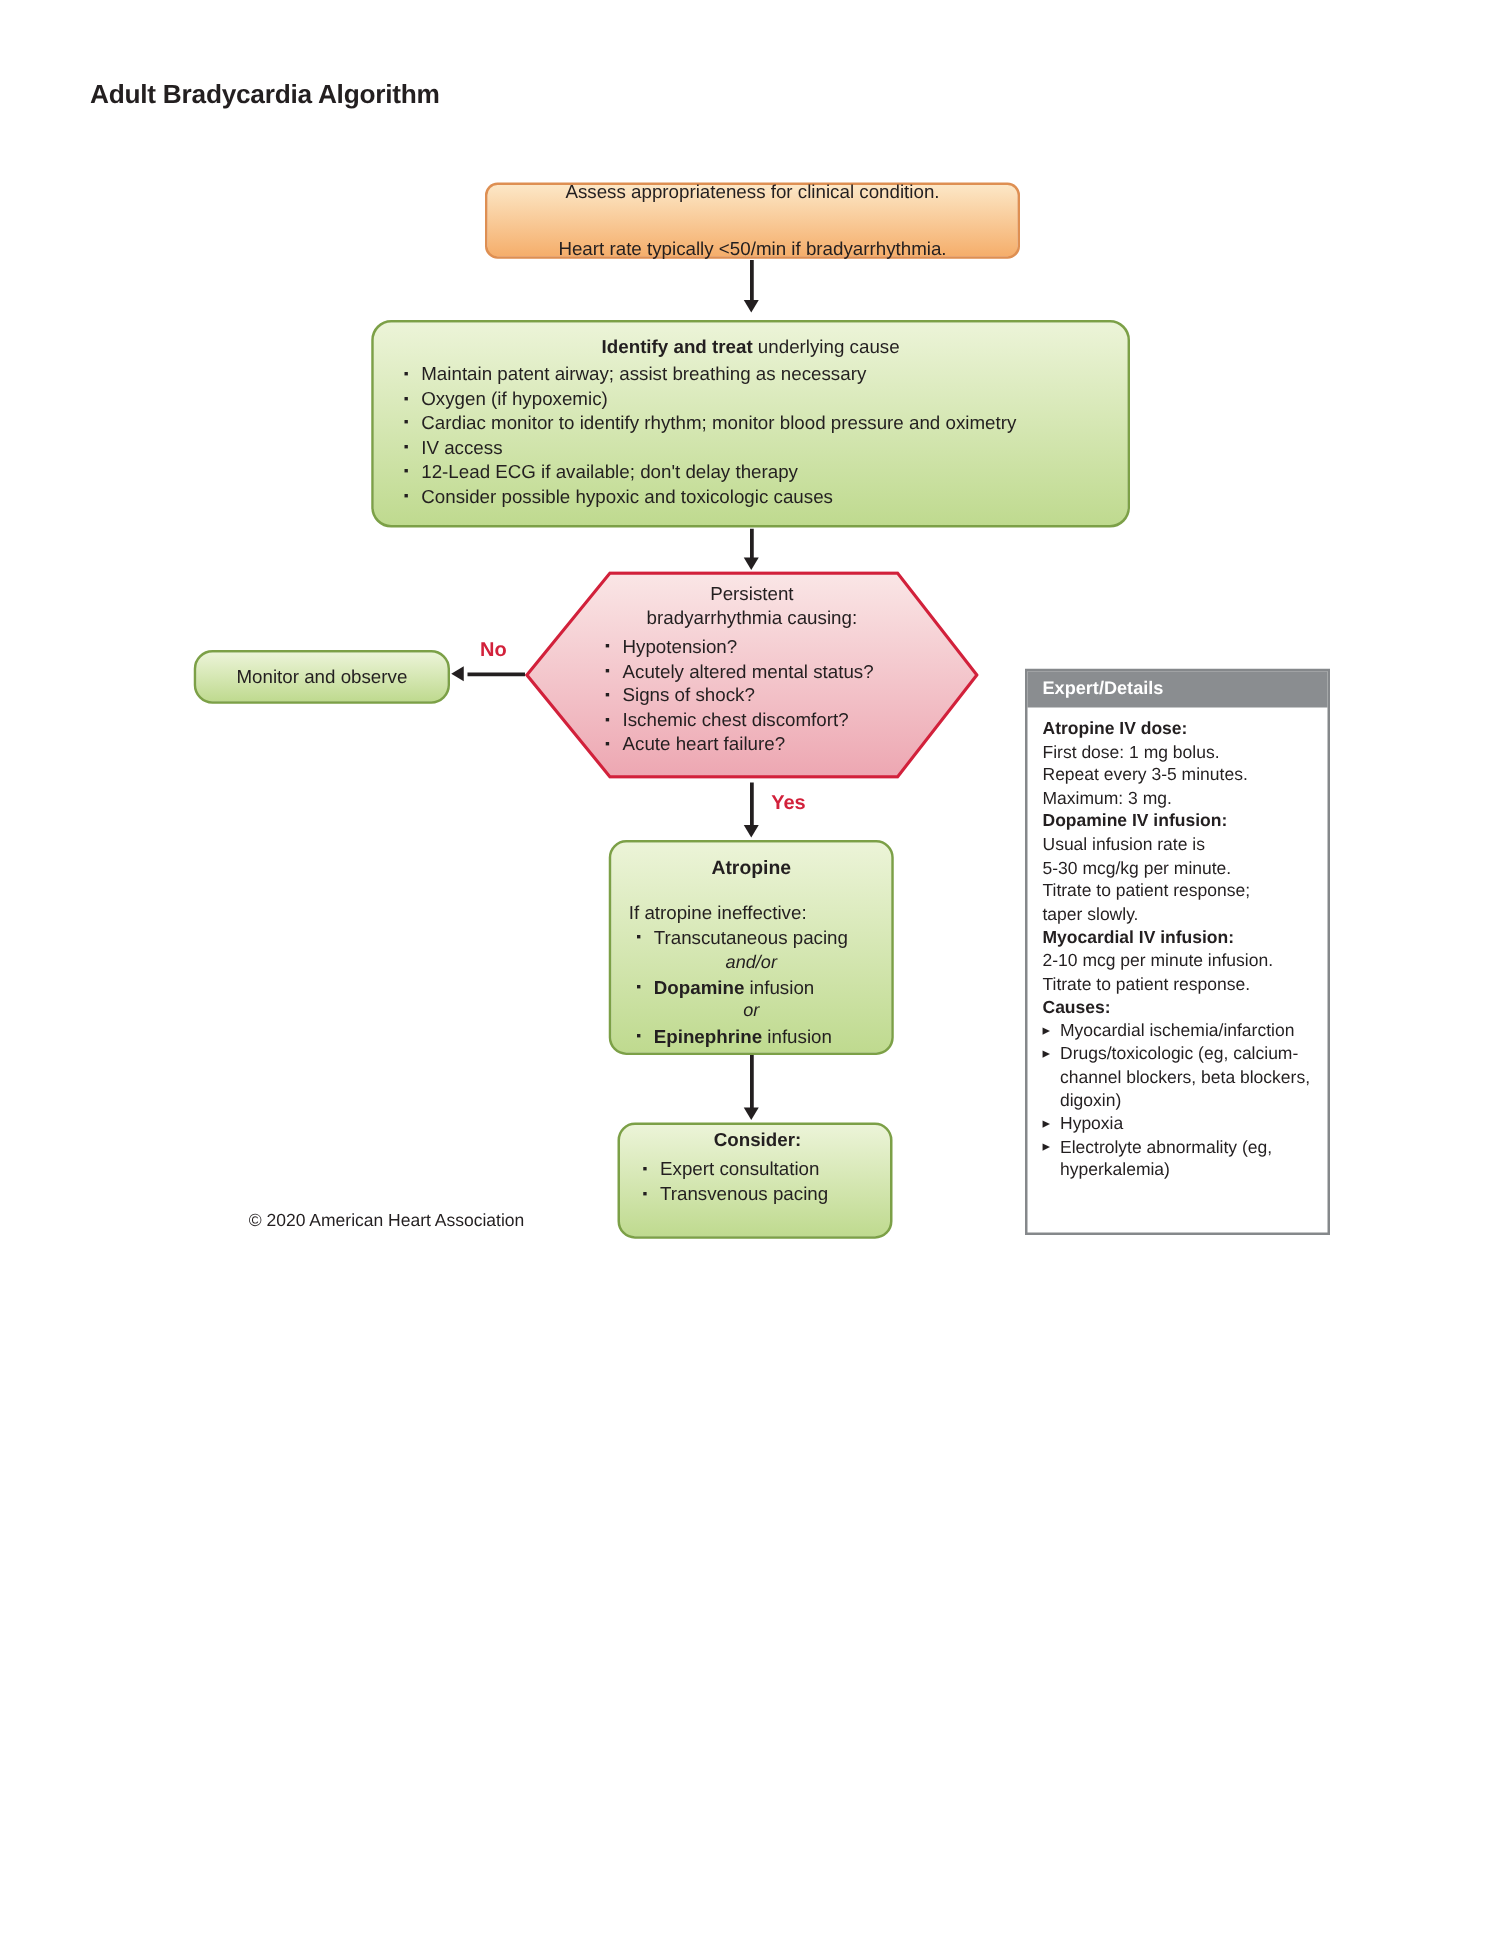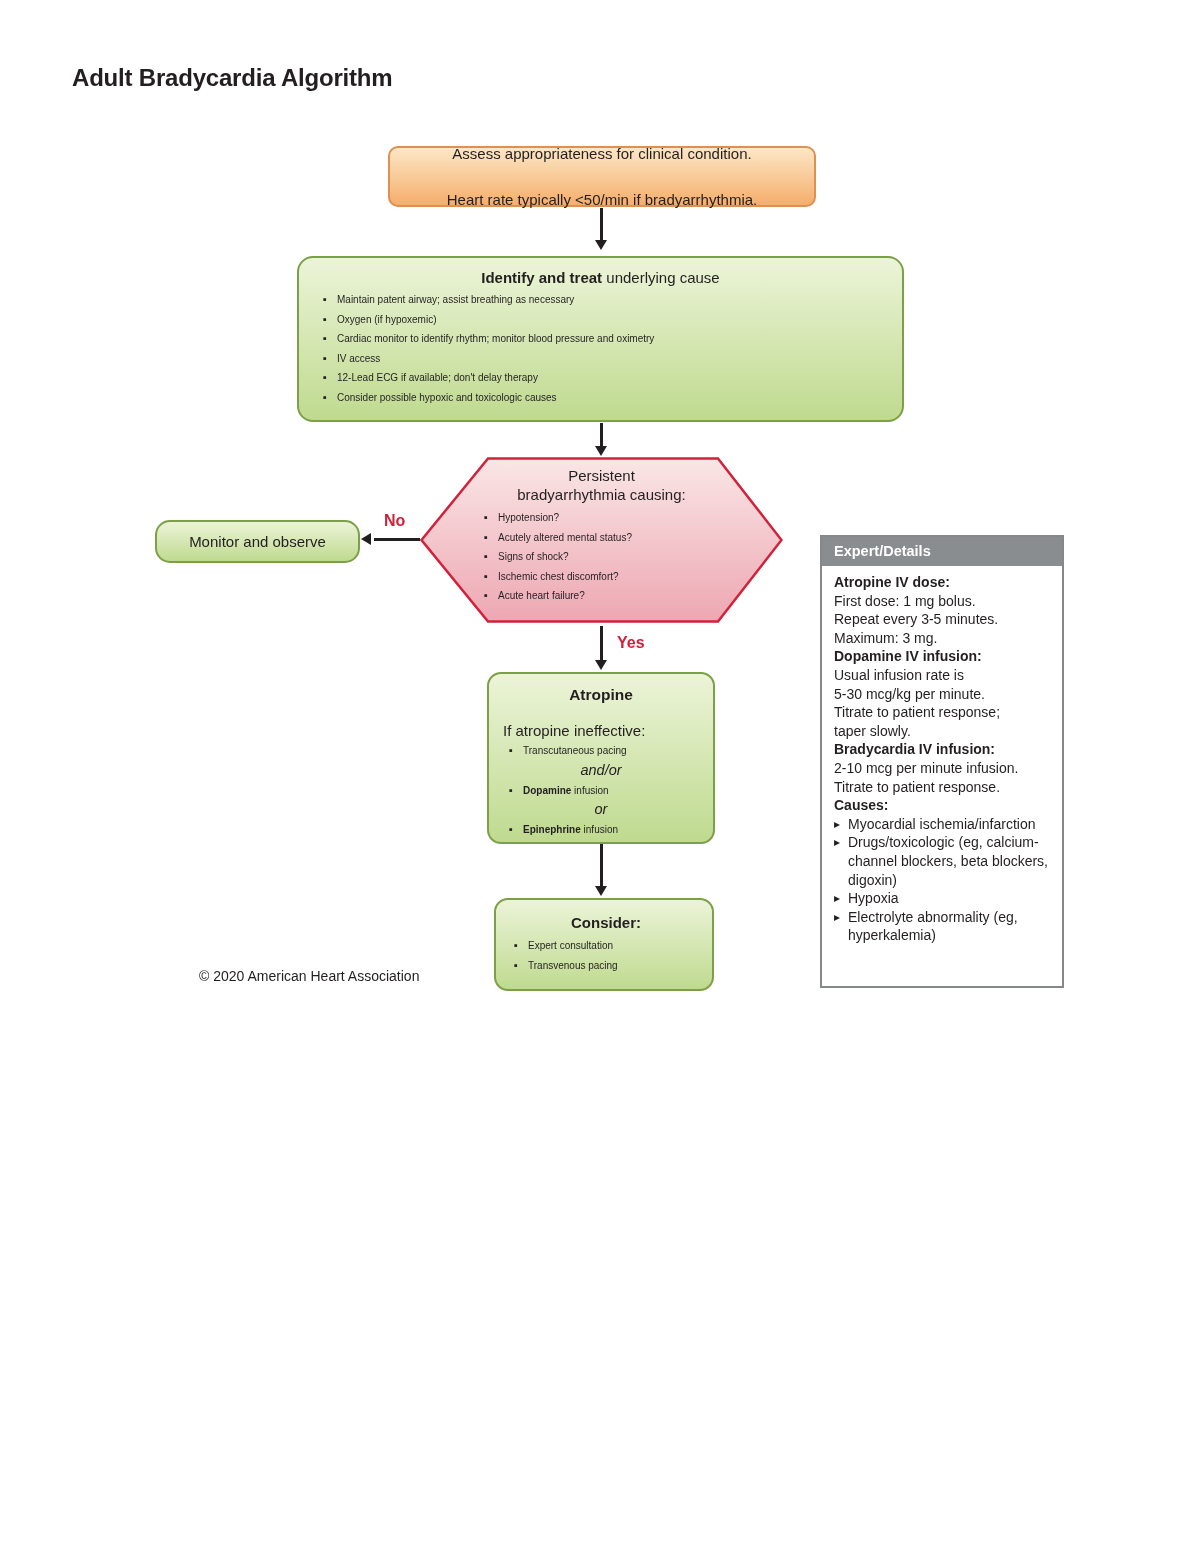--- a/index.html
+++ b/index.html
@@ -8,21 +8,21 @@
     width: 1200px;
     height: 1553px;
     background: #ffffff;
     font-family: "Liberation Sans", sans-serif;
     color: #231F20;
     overflow: hidden;
   }
   #page-title {
     position: absolute;
     left: 72px; top: 64px;
-    font-size: 24px;
+    font-size: 21px;
     font-weight: bold;
     letter-spacing: -0.2px;
     margin: 0;
   }
   .box {
     position: absolute;
     box-sizing: border-box;
     border: 2px solid;
   }
   .orange {
@@ -49,21 +49,21 @@
   .box-title {
     text-align: center;
     font-size: 15px;
     line-height: 21px;
   }
   .bold { font-weight: bold; }
   ul.sq-list { list-style: none; margin: 2px 0 0 0; padding: 0; }
   ul.sq-list li {
     position: relative;
     padding-left: 16px;
-    font-size: 10px;
+    font-size: 15px;
     line-height: 19.5px;
   }
   ul.sq-list li::before {
     content: "▪";
     position: absolute;
     left: 2px; top: 0;
     font-size: 11px;
   }
   #identify-box ul.sq-list { margin-left: 6px; }
 
@@ -107,21 +107,21 @@
   #atropine-box ul.sq-list { margin-left: 4px; margin-top: 1px; }
   .connector {
     text-align: center;
     font-style: italic;
     font-size: 14.5px;
     line-height: 19px;
   }
 
   #consider-box {
     left: 494px; top: 898px; width: 220px; height: 93px;
-    padding: 12px 12px 0 16px;
+    padding: 2px 12px 0 16px;
     border-radius: 14px;
   }
   #consider-box .box-title { margin-bottom: 3px; }
 
   #copyright {
     position: absolute;
     left: 199px; top: 968px;
     font-size: 14px;
   }
 
@@ -289,21 +289,21 @@
       <div>First dose: 1 mg bolus.</div>
       <div>Repeat every 3-5 minutes.</div>
       <div>Maximum: 3 mg.</div>
 
       <div class="dose-heading">Dopamine IV infusion:</div>
       <div>Usual infusion rate is</div>
       <div>5-30 mcg/kg per minute.</div>
       <div>Titrate to patient response;</div>
       <div>taper slowly.</div>
 
-      <div class="dose-heading">Bradycardia IV infusion:</div>
+      <div class="dose-heading">Myocardial IV infusion:</div>
       <div>2-10 mcg per minute infusion.</div>
       <div>Titrate to patient response.</div>
 
       <div class="dose-heading">Causes:</div>
       <ul class="cause-list">
         <li>Myocardial ischemia/infarction</li>
         <li>Drugs/toxicologic (eg, calcium-channel blockers, beta blockers, digoxin)</li>
         <li>Hypoxia</li>
         <li>Electrolyte abnormality (eg, hyperkalemia)</li>
       </ul>

